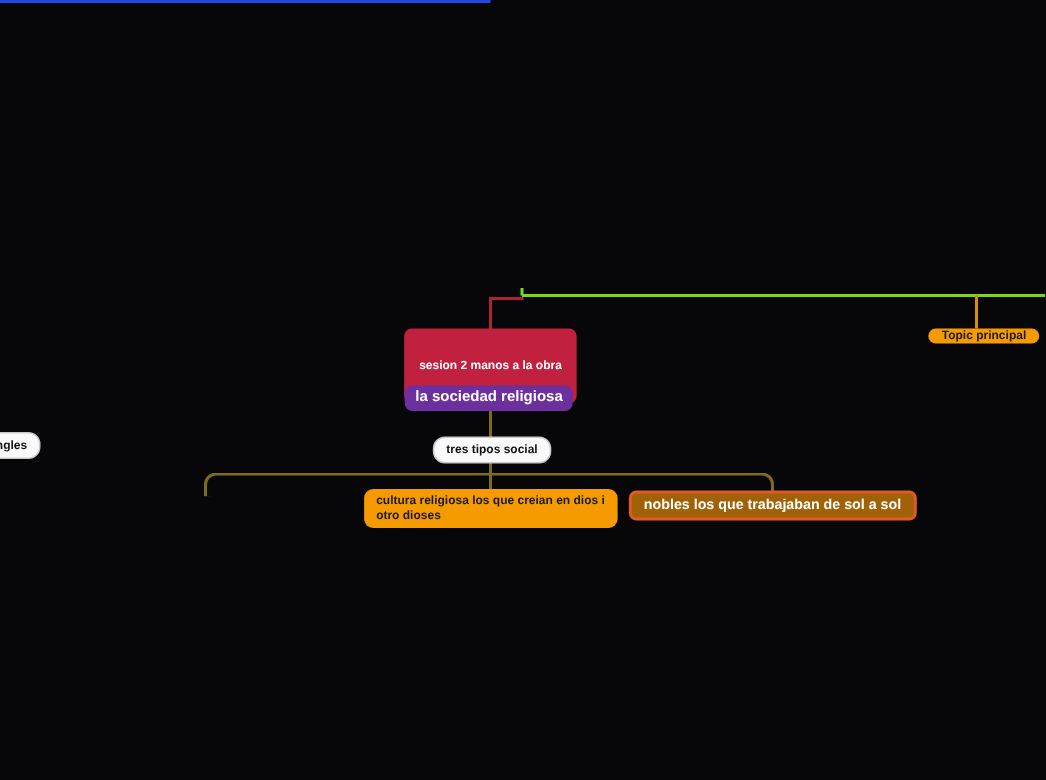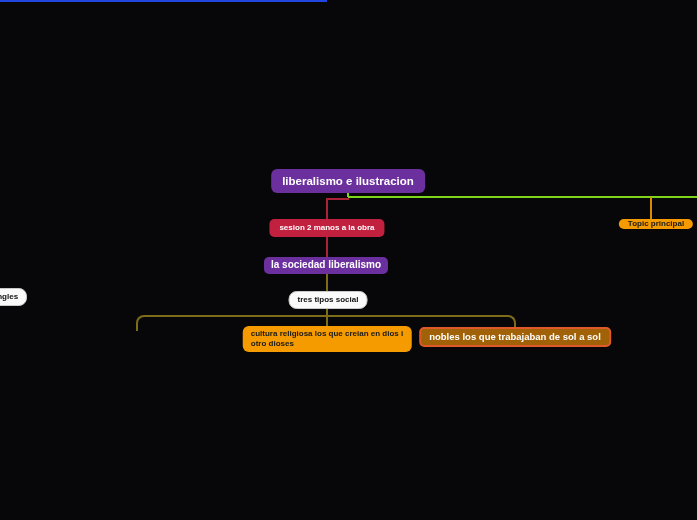--- a/index.html
+++ b/index.html
@@ -39,21 +39,21 @@
     cursor:pointer;
   }
   .purple{background:#6c2f9e;color:#ffffff;}
   .crimson{background:#c1203f;color:#ffffff;}
   .orange{background:#f59b00;color:#1a1a1a;}
   .blue{background:#1a7ce8;color:#ffffff;}
   .white{background:#fafafa;color:#111111;border:1px solid #c9c9c9;}
   .brick{background:#a16207;color:#ffffff;border:2px solid #e0592a;}
 
   .n-root      {left:348px; top:169px; font-size:11.5px; padding:5px 11px; border-radius:6px;}
-  .n-sesion    {left:327px; top:219px; font-size:8px;   padding:4px 10px; border-radius:5px;}
+  .n-sesion    {left:327px; top:219px; font-size:8px;   padding:20px 10px; border-radius:5px;}
   .n-topic     {left:656px; top:219px; font-size:8px;   padding:0 9px;  border-radius:6px;}
   .n-sociedad  {left:326px; top:257px; font-size:10px;  padding:2px 7px;  border-radius:5px;}
   .n-tres      {left:328px; top:291px; font-size:8px;   padding:3px 8px;  border-radius:8px;}
   .n-ingles    {left:-14px; top:288px; font-size:8px;   padding:3px 8px;  border-radius:8px; transform:none;}
   .n-privileg  {left:137px; top:328px; font-size:10px;  padding:3px 9px;  border-radius:4px;}
   .n-cultura   {left:327px; top:326px; font-size:8px;   padding:3px 8px;  border-radius:6px;
                 white-space:pre-line; text-align:left;}
   .n-nobles    {left:515px; top:327px; font-size:9.5px; padding:2px 8px;  border-radius:5px;}
 </style>
 </head>
@@ -63,23 +63,22 @@
 
   <div class="line blue-h"></div>
   <div class="line red-h"></div>
   <div class="line red-v"></div>
   <div class="line green-v"></div>
   <div class="line green-h"></div>
   <div class="line orange-v"></div>
   <div class="line yellow-v"></div>
   <div class="line yellow-branch"></div>
 
-  <div class="node purple  n-root">liberalismo e ilustracion</div>
   <div class="node crimson n-sesion">sesion 2 manos a la obra</div>
   <div class="node orange  n-topic">Topic principal</div>
-  <div class="node purple  n-sociedad">la sociedad liberalismo</div>
+  <div class="node purple  n-sociedad">la sociedad religiosa</div>
   <div class="node white   n-tres">tres tipos social</div>
   <div class="node white   n-ingles">ingles</div>
   <div class="node orange  n-cultura">cultura religiosa los que creian en dios i
 otro dioses</div>
   <div class="node brick   n-nobles">nobles los que trabajaban de sol a sol</div>
 
 </div>
 
 </body></html>

